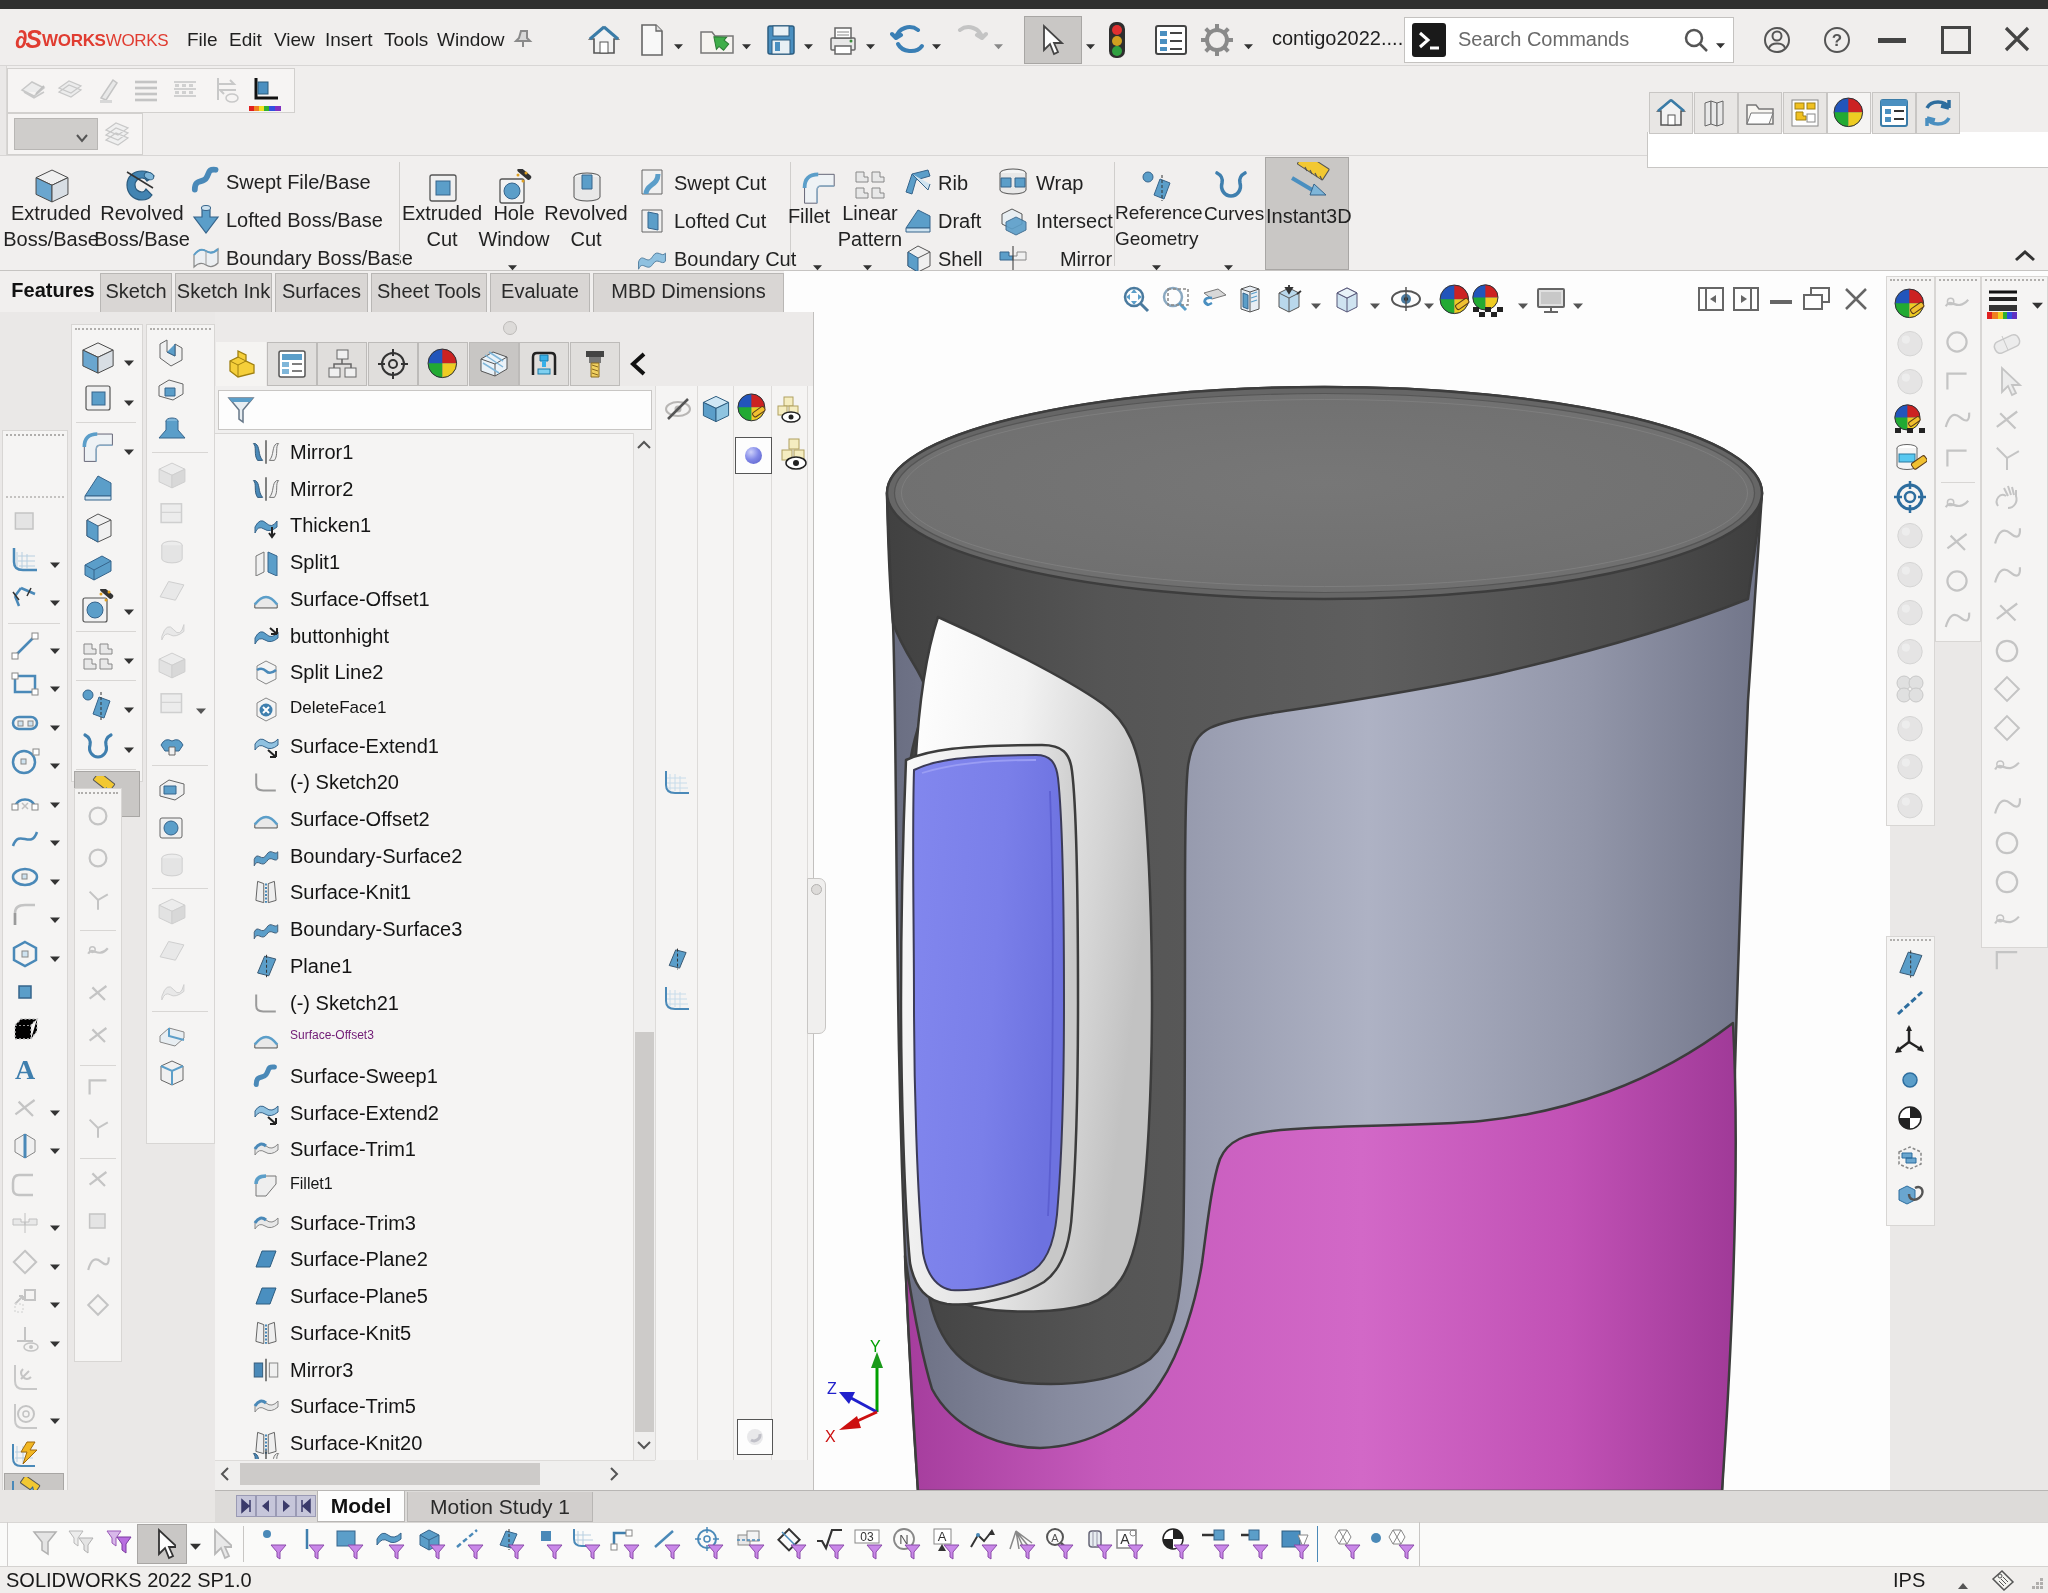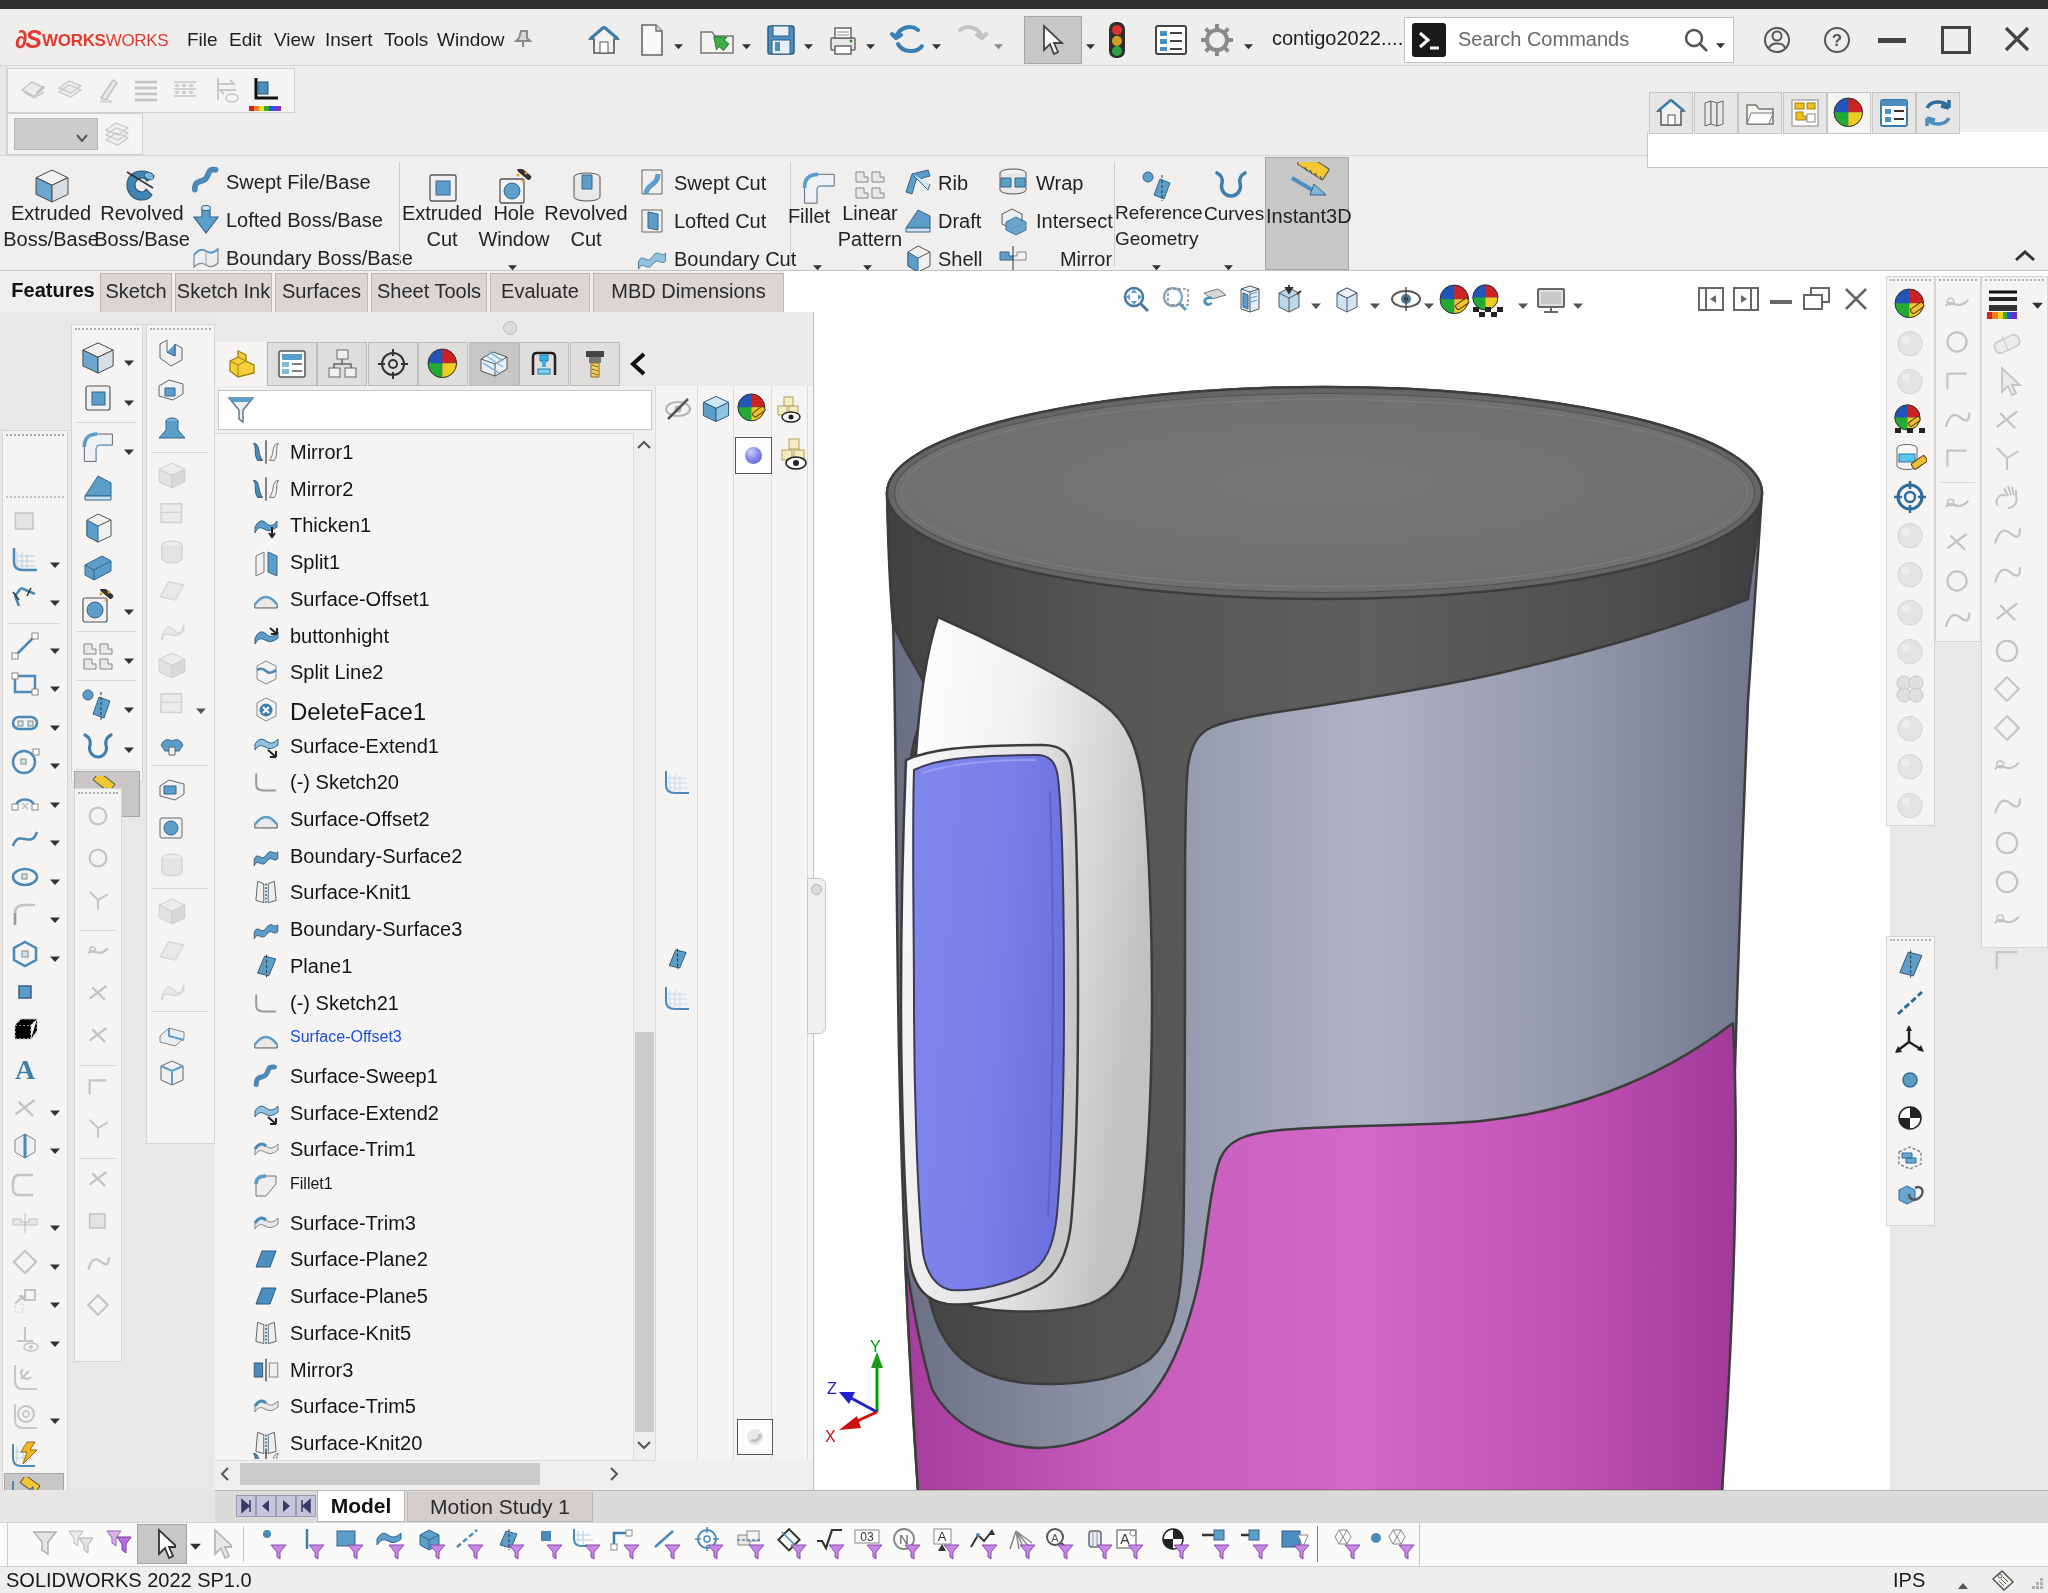--- a/index.html
+++ b/index.html
@@ -886,21 +886,21 @@
 <div style="position:absolute;left:252px;top:658.2000000000002px;width:28px;height:28px;"><svg width="28" height="28" viewBox="0 0 28 28" style="">
       <path d="M5,8 L14,3 L24,8 L24,21 L14,26 L5,21 Z" fill="#f4f4f4" stroke="#888"></path>
       <path d="M5,12 Q10,9 14,13 T24,12" fill="none" stroke="#4a89b8" stroke-width="2.5"></path>
     </svg></div>
 <div class="t" style="left:290px;top:661.2000000000002px;font-size:20px;color:#141414;">Split Line2</div>
 <div style="position:absolute;left:252px;top:694.9000000000002px;width:28px;height:28px;"><svg width="28" height="28" viewBox="0 0 28 28" style="">
       <path d="M5,8 L14,3 L24,8 L24,21 L14,26 L5,21 Z" fill="#f4f4f4" stroke="#888"></path>
       <circle cx="14" cy="15" r="6.5" fill="#3f7fae"></circle>
       <path d="M11,12 L17,18 M17,12 L11,18" stroke="#fff" stroke-width="2"></path>
     </svg></div>
-<div class="t" style="left:290px;top:697.9000000000002px;font-size:24px;color:#141414;">DeleteFace1</div>
+<div class="t" style="left:290px;top:697.9000000000002px;font-size:17px;color:#141414;">DeleteFace1</div>
 <div style="position:absolute;left:252px;top:731.6000000000003px;width:28px;height:28px;"><svg width="28" height="28" viewBox="0 0 28 28" style="">
       <path d="M3,12 Q8,4 14,9 T26,7 L26,13 Q19,19 13,15 T3,18 Z" fill="#8fc1e0" stroke="#36648b"></path>
       <path d="M16,18 L24,25 M24,25 L24,19 M24,25 L18,25" stroke="#222" stroke-width="2" fill="none"></path>
     </svg></div>
 <div class="t" style="left:290px;top:734.6000000000003px;font-size:20px;color:#141414;">Surface-Extend1</div>
 <div style="position:absolute;left:252px;top:768.3000000000003px;width:28px;height:28px;"><svg width="28" height="28" viewBox="0 0 28 28" style="">
       <path d="M4.2,5.6000000000000005 L4.2,16.8 Q4.2,22.400000000000002 11.200000000000001,22.400000000000002 L23.8,22.400000000000002" fill="none" stroke="#9a9a9a" stroke-width="2"></path>
     </svg></div>
 <div class="t" style="left:290px;top:771.3000000000003px;font-size:20px;color:#141414;">(-) Sketch20</div>
 <div style="position:absolute;left:252px;top:805.0000000000003px;width:28px;height:28px;"><svg width="28" height="28" viewBox="0 0 28 28" style="">
@@ -928,21 +928,21 @@
     </svg></div>
 <div class="t" style="left:290px;top:954.8000000000005px;font-size:20px;color:#141414;">Plane1</div>
 <div style="position:absolute;left:252px;top:988.5000000000006px;width:28px;height:28px;"><svg width="28" height="28" viewBox="0 0 28 28" style="">
       <path d="M4.2,5.6000000000000005 L4.2,16.8 Q4.2,22.400000000000002 11.200000000000001,22.400000000000002 L23.8,22.400000000000002" fill="none" stroke="#9a9a9a" stroke-width="2"></path>
     </svg></div>
 <div class="t" style="left:290px;top:991.5000000000006px;font-size:20px;color:#141414;">(-) Sketch21</div>
 <div style="position:absolute;left:252px;top:1025.2000000000005px;width:28px;height:28px;"><svg width="28" height="28" viewBox="0 0 28 28" style="">
       <path d="M2.8000000000000003,19.599999999999998 Q14.0,4.2 25.2,19.599999999999998 L25.2,22.959999999999997 L2.8000000000000003,22.959999999999997 Z" fill="#e9e9e9" stroke="#555" stroke-width="1"></path>
 <path d="M2.8000000000000003,19.599999999999998 Q14.0,4.2 25.2,19.599999999999998" fill="none" stroke="#5b9ec9" stroke-width="2.5"></path>
     </svg></div>
-<div class="t" style="left:290px;top:1028.2000000000005px;font-size:16px;color:#1d4ed8;">Surface-Offset3</div>
+<div class="t" style="left:290px;top:1028.2000000000005px;font-size:12px;color:#701a75;">Surface-Offset3</div>
 <div style="position:absolute;left:252px;top:1061.9000000000005px;width:28px;height:28px;"><svg width="28" height="28" viewBox="0 0 28 28" style="">
       <path d="M4.2,22.400000000000002 C4.2,12.6 11.200000000000001,16.8 14.0,12.6 C17.36,7.840000000000001 15.400000000000002,4.2 22.400000000000002,5.04" fill="none" stroke="#4a89b8" stroke-width="5.04" stroke-linecap="round"></path>
     </svg></div>
 <div class="t" style="left:290px;top:1064.9000000000005px;font-size:20px;color:#141414;">Surface-Sweep1</div>
 <div style="position:absolute;left:252px;top:1098.6000000000006px;width:28px;height:28px;"><svg width="28" height="28" viewBox="0 0 28 28" style="">
       <path d="M3,12 Q8,4 14,9 T26,7 L26,13 Q19,19 13,15 T3,18 Z" fill="#8fc1e0" stroke="#36648b"></path>
       <path d="M16,18 L24,25 M24,25 L24,19 M24,25 L18,25" stroke="#222" stroke-width="2" fill="none"></path>
     </svg></div>
 <div class="t" style="left:290px;top:1101.6000000000006px;font-size:20px;color:#141414;">Surface-Extend2</div>
 <div style="position:absolute;left:252px;top:1135.3000000000006px;width:28px;height:28px;"><svg width="28" height="28" viewBox="0 0 28 28" style="">

